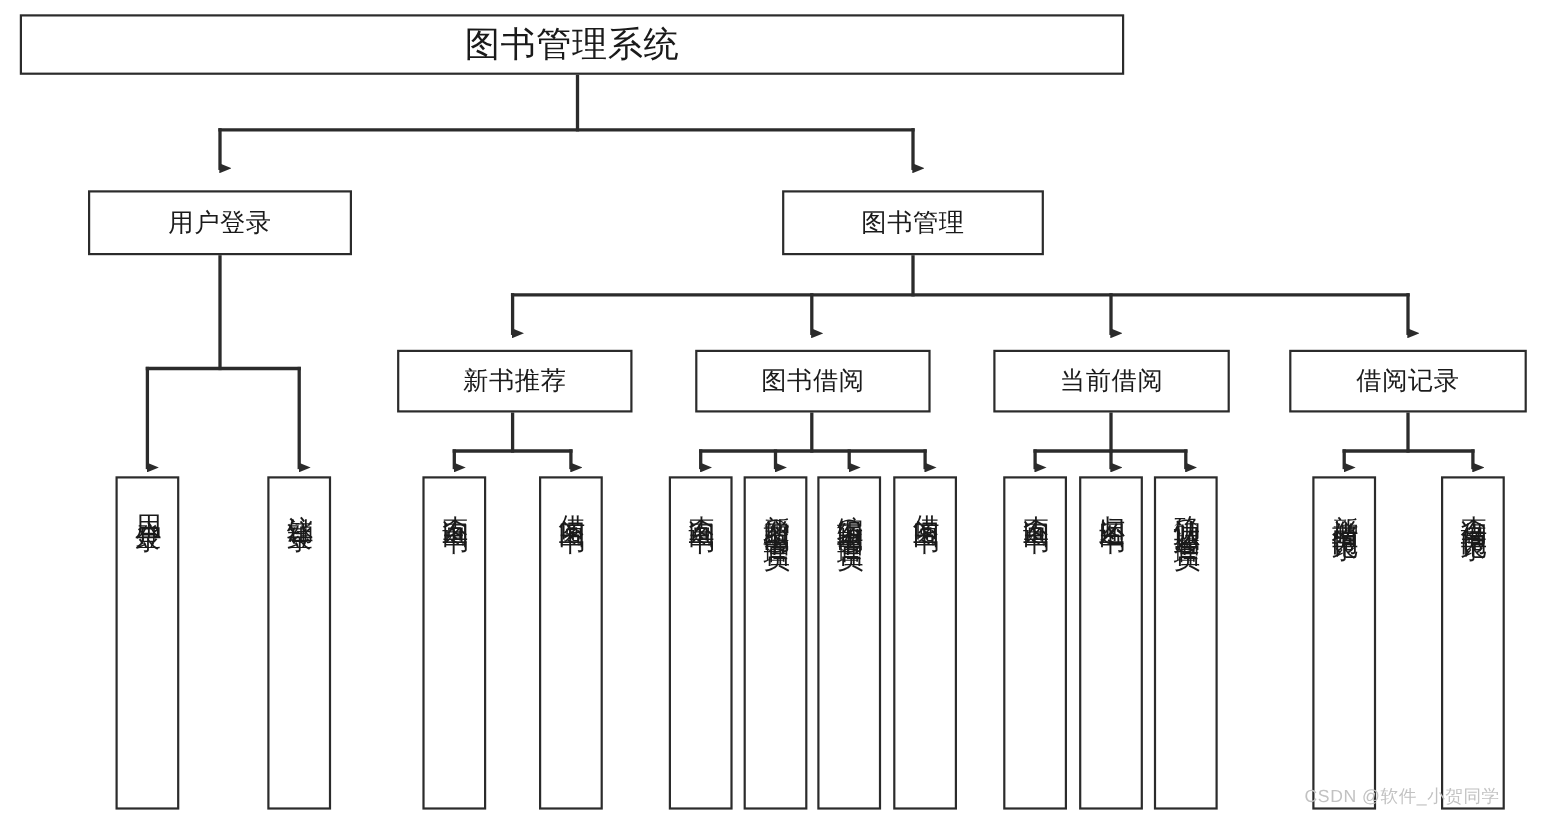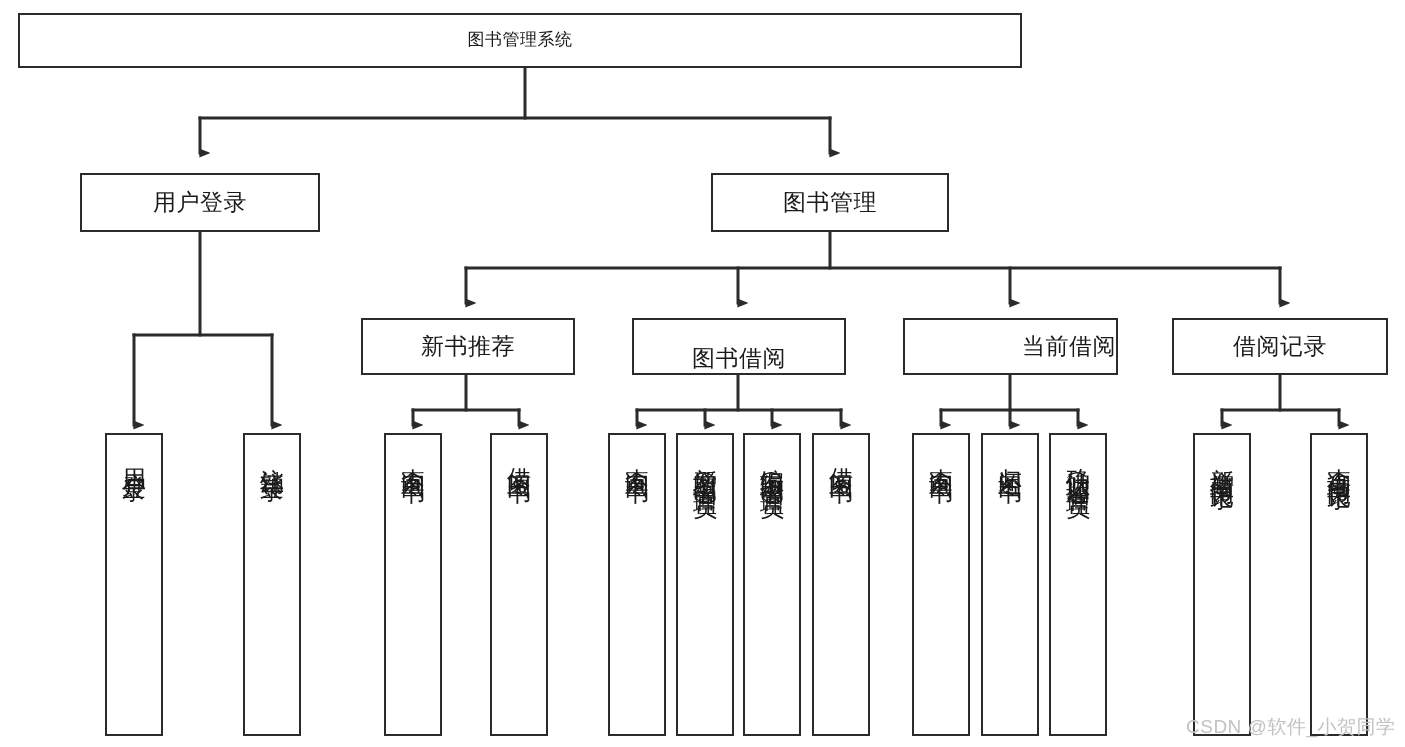--- a/index.html
+++ b/index.html
@@ -49,26 +49,26 @@
     justify-content: center;
     padding-top: 14px;
   }
   .node.vert .lbl {
     writing-mode: vertical-rl;
     text-orientation: upright;
     font-size: 24px;
     letter-spacing: 4px;
     line-height: 1;
   }
-  .node.root .lbl { font-size: 17px; font-family: Liberation Mono, monospace; }
+  .node.root .lbl { font-size: 32px; }
   .watermark {
     position: absolute;
     left: 1186px;
     top: 714px;
-    font-size: 19px;
+    font-size: 16px;
     color: #c2c2c2;
     letter-spacing: 0.5px;
     white-space: nowrap;
     z-index: 5;
     font-family: "Liberation Sans", "DejaVu Sans", sans-serif;
   }
 </style>
 </head>
 <body>
 
@@ -133,25 +133,25 @@
   </div>
 
   <div class="node horiz" style="left:361px; top:318px; width:214px; height:57px;">
     <span class="lbl">新书推荐</span>
   </div>
 
   <div class="node horiz" style="left:711px; top:173px; width:238px; height:59px;">
     <span class="lbl">图书管理</span>
   </div>
 
-  <div class="node horiz" style="left:632px; top:318px; width:214px; height:57px;align-items:flex-end;">
+  <div class="node horiz" style="left:632px; top:318px; width:214px; height:57px;">
     <span class="lbl">图书借阅</span>
   </div>
 
-  <div class="node horiz" style="left:903px; top:318px; width:215px; height:57px;justify-content:flex-end;">
+  <div class="node horiz" style="left:903px; top:318px; width:215px; height:57px;">
     <span class="lbl">当前借阅</span>
   </div>
 
   <div class="node horiz" style="left:1172px; top:318px; width:216px; height:57px;align-items:center;">
     <span class="lbl">借阅记录</span>
   </div>
 
   <div class="node vert" style="left:105px; top:433px; width:58px; height:303px;">
     <span class="lbl">用户登录</span>
   </div>

